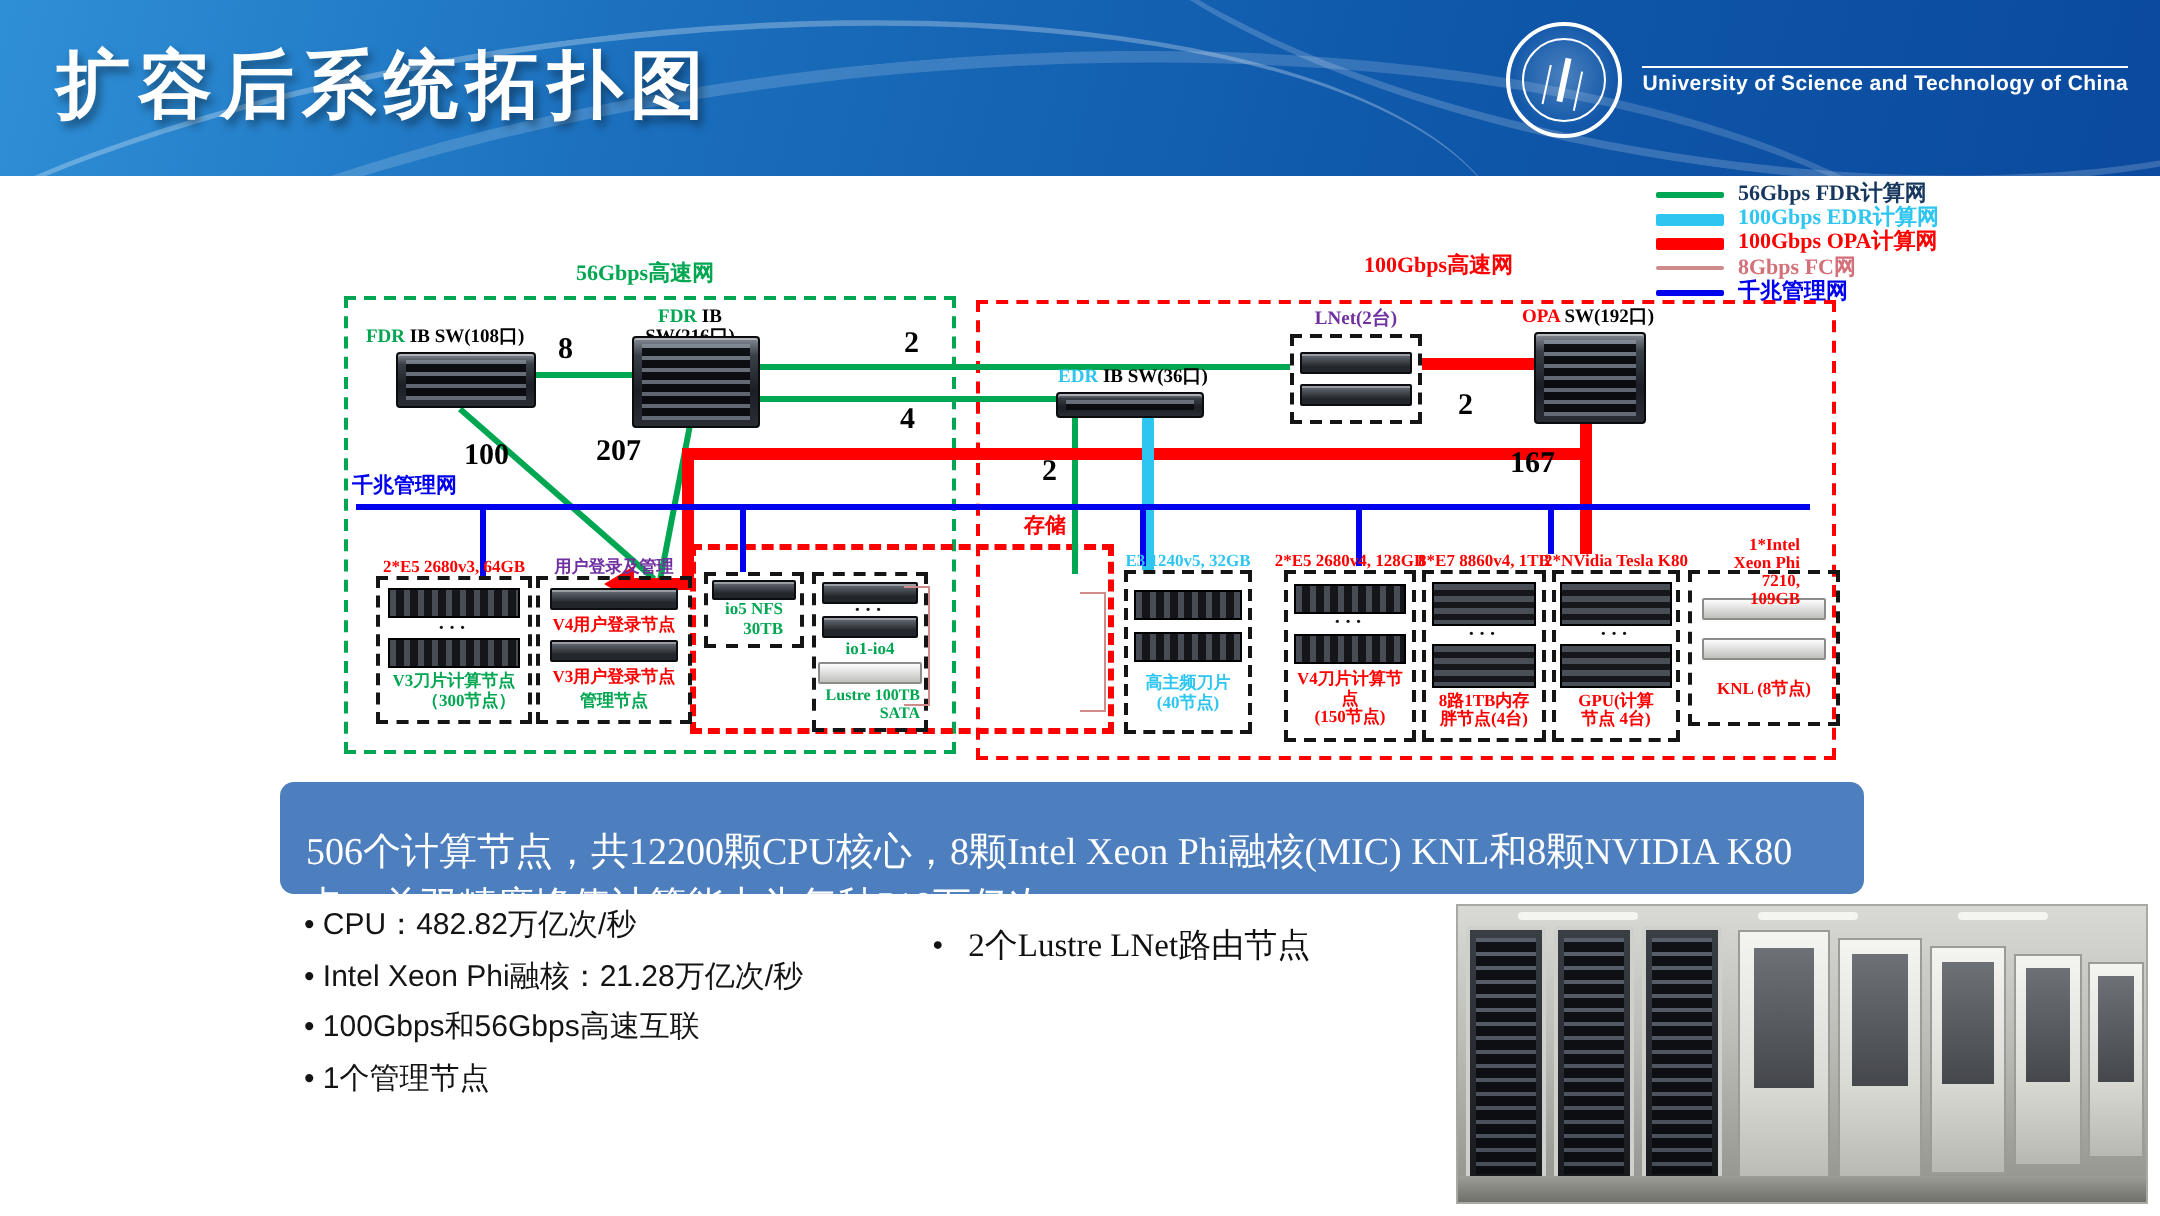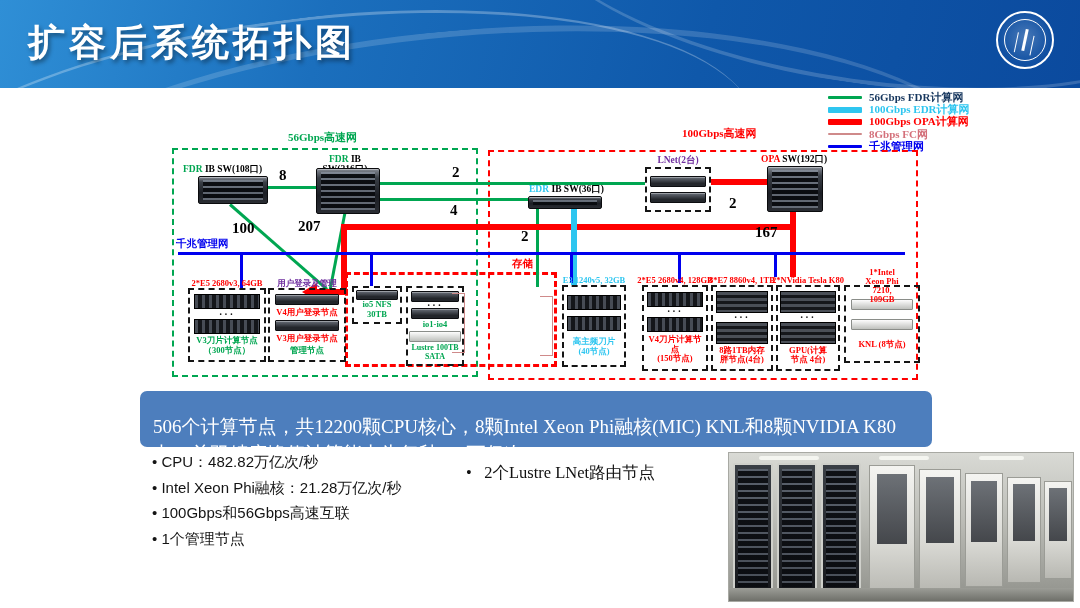--- a/index.html
+++ b/index.html
@@ -50,22 +50,22 @@
   .u-white{height:9px;background:linear-gradient(180deg,#fdfdfd,#bfc1bd);border:1px solid #8a8d89;border-radius:1px;}
   .u-tall{height:20px;background:repeating-linear-gradient(180deg,#4a4f57 0 3px,#15171b 3px 6px);border:1px solid #000;}
   .blade{height:13px;background:repeating-linear-gradient(90deg,#474c55 0 3px,#14161a 3px 7px);border:1px solid #000;}
   .dots{font-weight:bold;font-size:10px;line-height:5px;color:#111;letter-spacing:2px;}
   
   .nbox{position:absolute;border:2px dashed #151515;display:flex;flex-direction:column;align-items:center;
         justify-content:space-evenly;padding:2px;box-sizing:border-box;}
   .lbl{font-size:8.5px;font-weight:bold;line-height:1.15;text-align:center;white-space:pre-line;}
   .toplbl{position:absolute;top:-11px;left:50%;transform:translateX(-50%);white-space:nowrap;
           font-size:8.5px;font-weight:bold;line-height:1.05;}
-  .toplbl2{top:-19px;white-space:pre-line;text-align:center;}
-  .red{color:#ff0000;} .green{color:#00a651;} .cyan{color:#2ec6f0;} .purple{color:#7030a0;}
+  .toplbl2{top:-19px;white-space:pre-line;text-align:right;}
+  .red{color:#ff0000;} .green{color:#00a651;text-align:right;} .cyan{color:#2ec6f0;} .purple{color:#7030a0;}
   .blue{color:#0000ee;} .dark{color:#17375e;} .pink{color:#d4707a;} .black{color:#000;}
   .swlbl{position:absolute;font-size:9.5px;font-weight:bold;line-height:1.1;white-space:nowrap;}
   .swlbl-wrap{white-space:normal;text-align:center;}
   
   .summary{position:absolute;left:140px;top:391px;width:792px;height:56px;background:#4d7ebd;border-radius:7px;
            color:#ffffff;font-size:19px;line-height:1.4;padding:23px 13px;box-sizing:border-box;}
   .bl{position:absolute;left:152px;top:453px;font-family:"Liberation Sans","DejaVu Sans",sans-serif;
       font-size:15px;color:#141414;}
   .bl .row{margin-bottom:6.5px;}
   .bl .row::before{content:"• ";}
@@ -94,20 +94,21 @@
 <div class="canvas">
 
   <div class="hdr">
     <div class="swoosh s1"></div>
     <div class="swoosh s2"></div>
     <div class="swoosh s3"></div>
     <div class="title">扩容后系统拓扑图</div>
     <div class="logo">
       <div class="seal"></div>
       <div class="logo-text">
+        <div class="logo-en">University of Science and Technology of China</div>
       </div>
     </div>
   </div>
 
   <div class="legend">
     <div class="lg-row">
       <span class="lg-line" style="height:3px;background:#00a651"></span>
       <span class="lg-txt dark">56Gbps FDR计算网</span>
     </div>
     <div class="lg-row">

